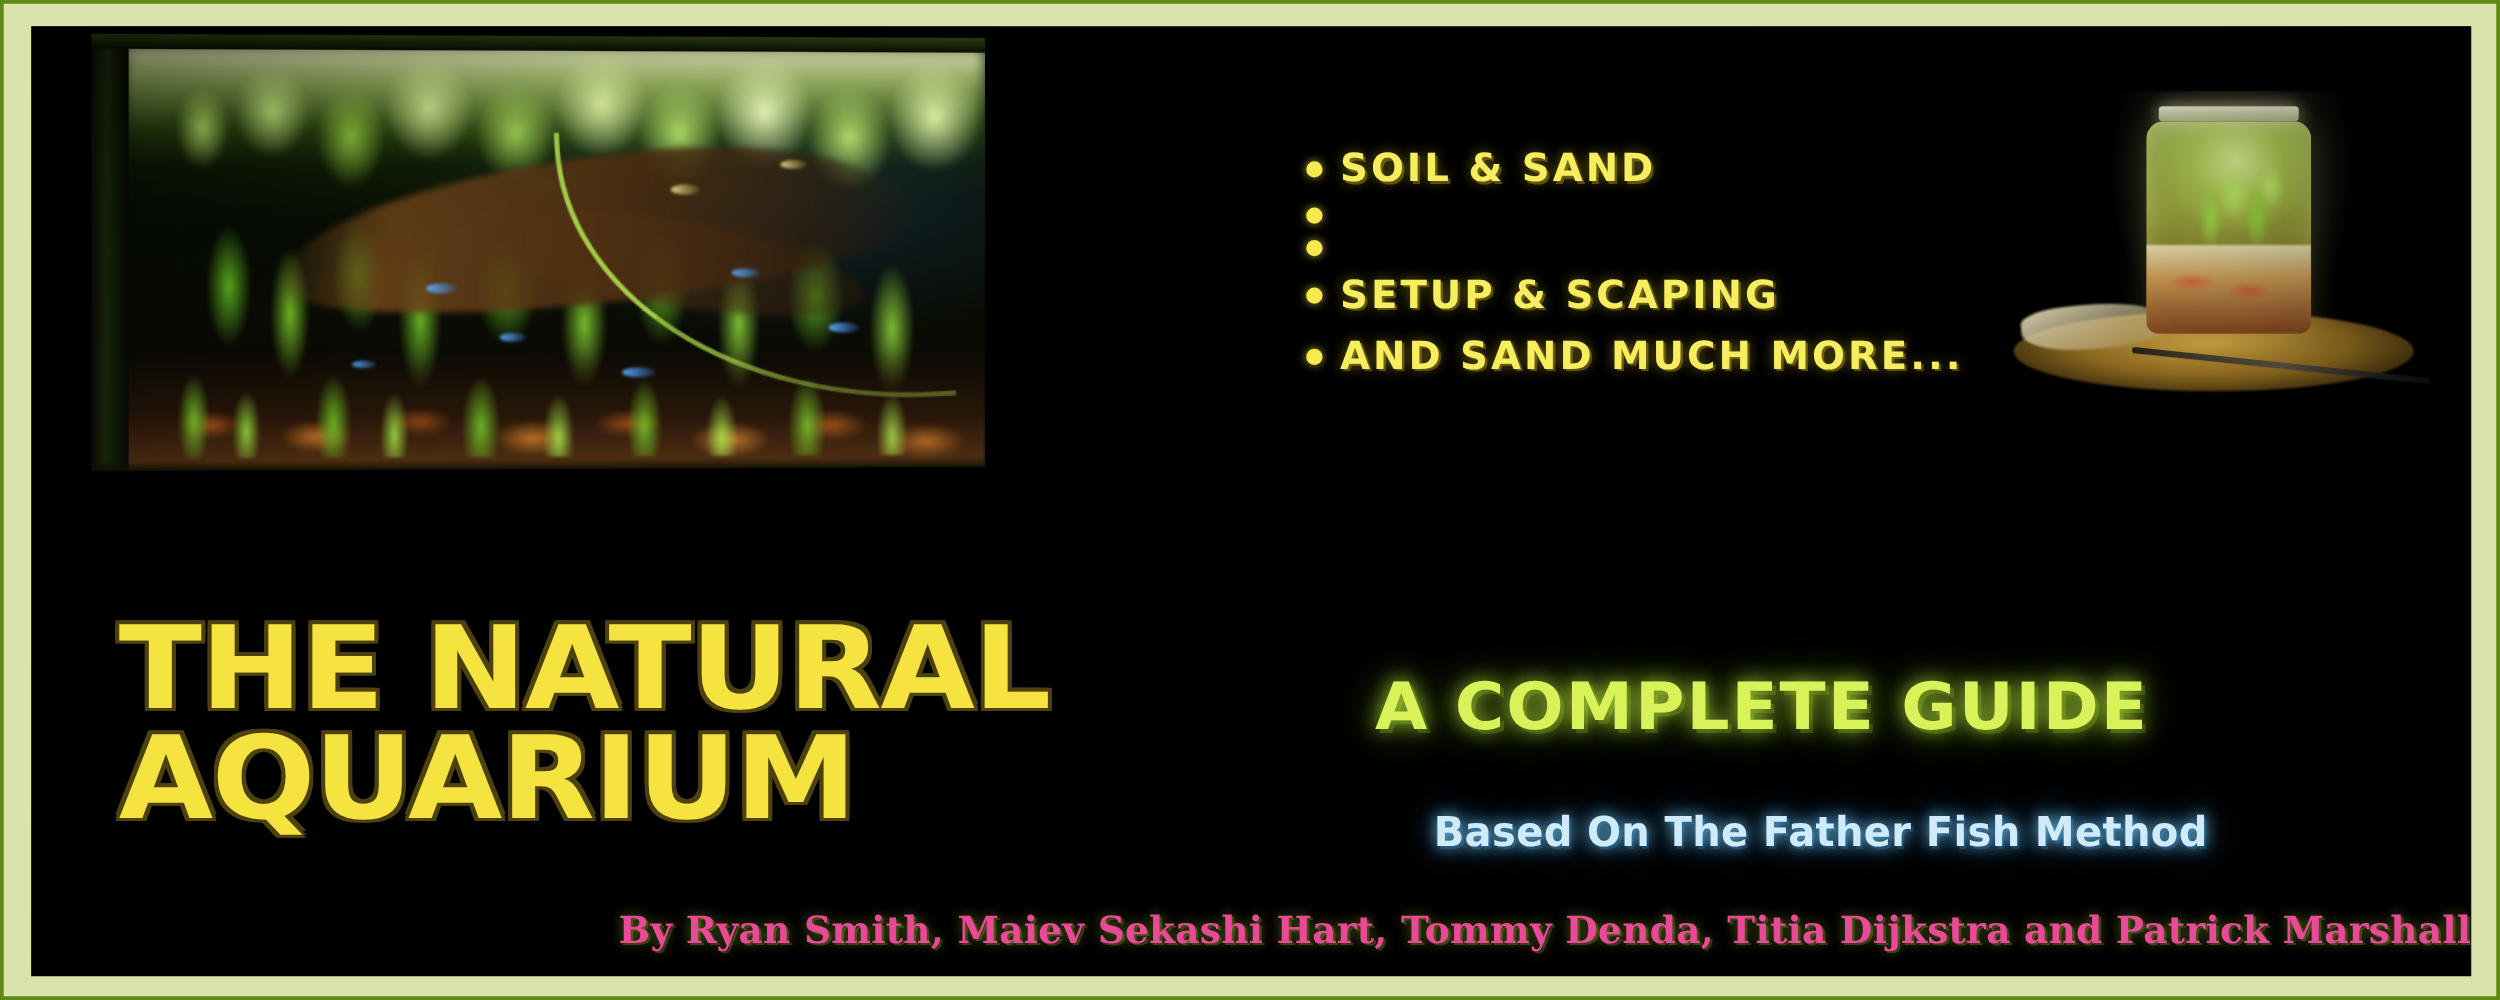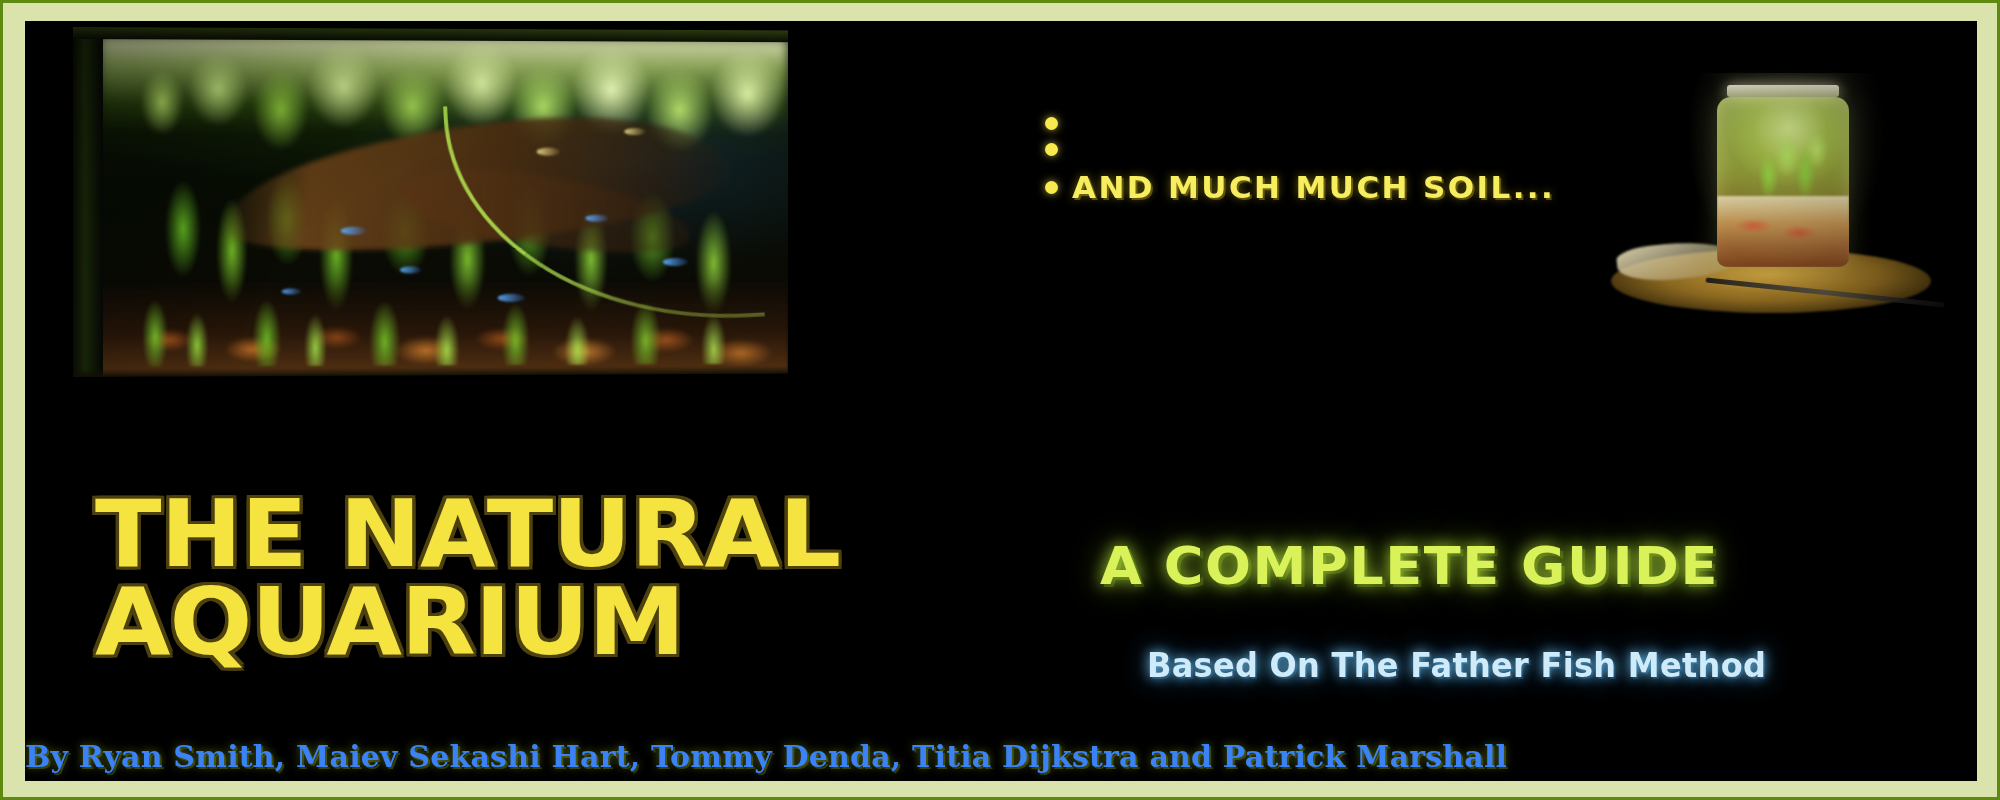--- a/index.html
+++ b/index.html
@@ -320,31 +320,30 @@
     text-shadow:
       0 0 12px rgba(110,195,240,.95),
       0 0 26px rgba(60,150,220,.7),
       2px 2px 0 rgba(10,40,70,.8);
   }
 
   
   .authors {
     position:absolute;
     left:0; right:0; top:706px;
-    text-align:left;
+    text-align:right;
     z-index:10;
     font-family:"DejaVu Serif", serif;
     font-weight:700;
     font-size:30px;
     letter-spacing:.2px;
-    color:#3b82f6;
+    color:#ec4899;
     text-shadow:
       0 0 10px rgba(180,220,50,.45),
       2px 2px 0 rgba(45,55,10,.9);
-    margin-top: 12px;
   }
 
   
   .vignette {
     position:absolute; inset:0; z-index:9; pointer-events:none;
     background:radial-gradient(ellipse at 50% 45%, rgba(0,0,0,0) 55%, rgba(0,0,0,.55) 100%);
   }
 </style>
 </head>
 <body>
@@ -388,27 +387,35 @@
           <div class="jar-plant"></div>
           <div class="jar-sand"></div>
         </div>
         <div class="jar-lid"></div>
         <div class="jar-glow"></div>
       </div>
 
       <div class="bullets">
         <div class="bullet">
           <span class="dot"></span>
+          <span class="txt">SOIL &amp; SAND</span>
         </div>
         <div class="bullet">
           <span class="dot"></span>
         </div>
         <div class="bullet">
           <span class="dot"></span>
-          <span class="txt">AND MUCH MUCH SOIL...</span>
+        </div>
+        <div class="bullet">
+          <span class="dot"></span>
+          <span class="txt">SETUP &amp; SCAPING</span>
+        </div>
+        <div class="bullet">
+          <span class="dot"></span>
+          <span class="txt">AND SAND MUCH MORE...</span>
         </div>
       </div>
 
       <div class="title">
         <span class="title-line">THE NATURAL</span>
         <span class="title-line">AQUARIUM</span>
       </div>
 
       <div class="guide">A COMPLETE GUIDE</div>
       <div class="based">Based On The Father Fish Method</div>

